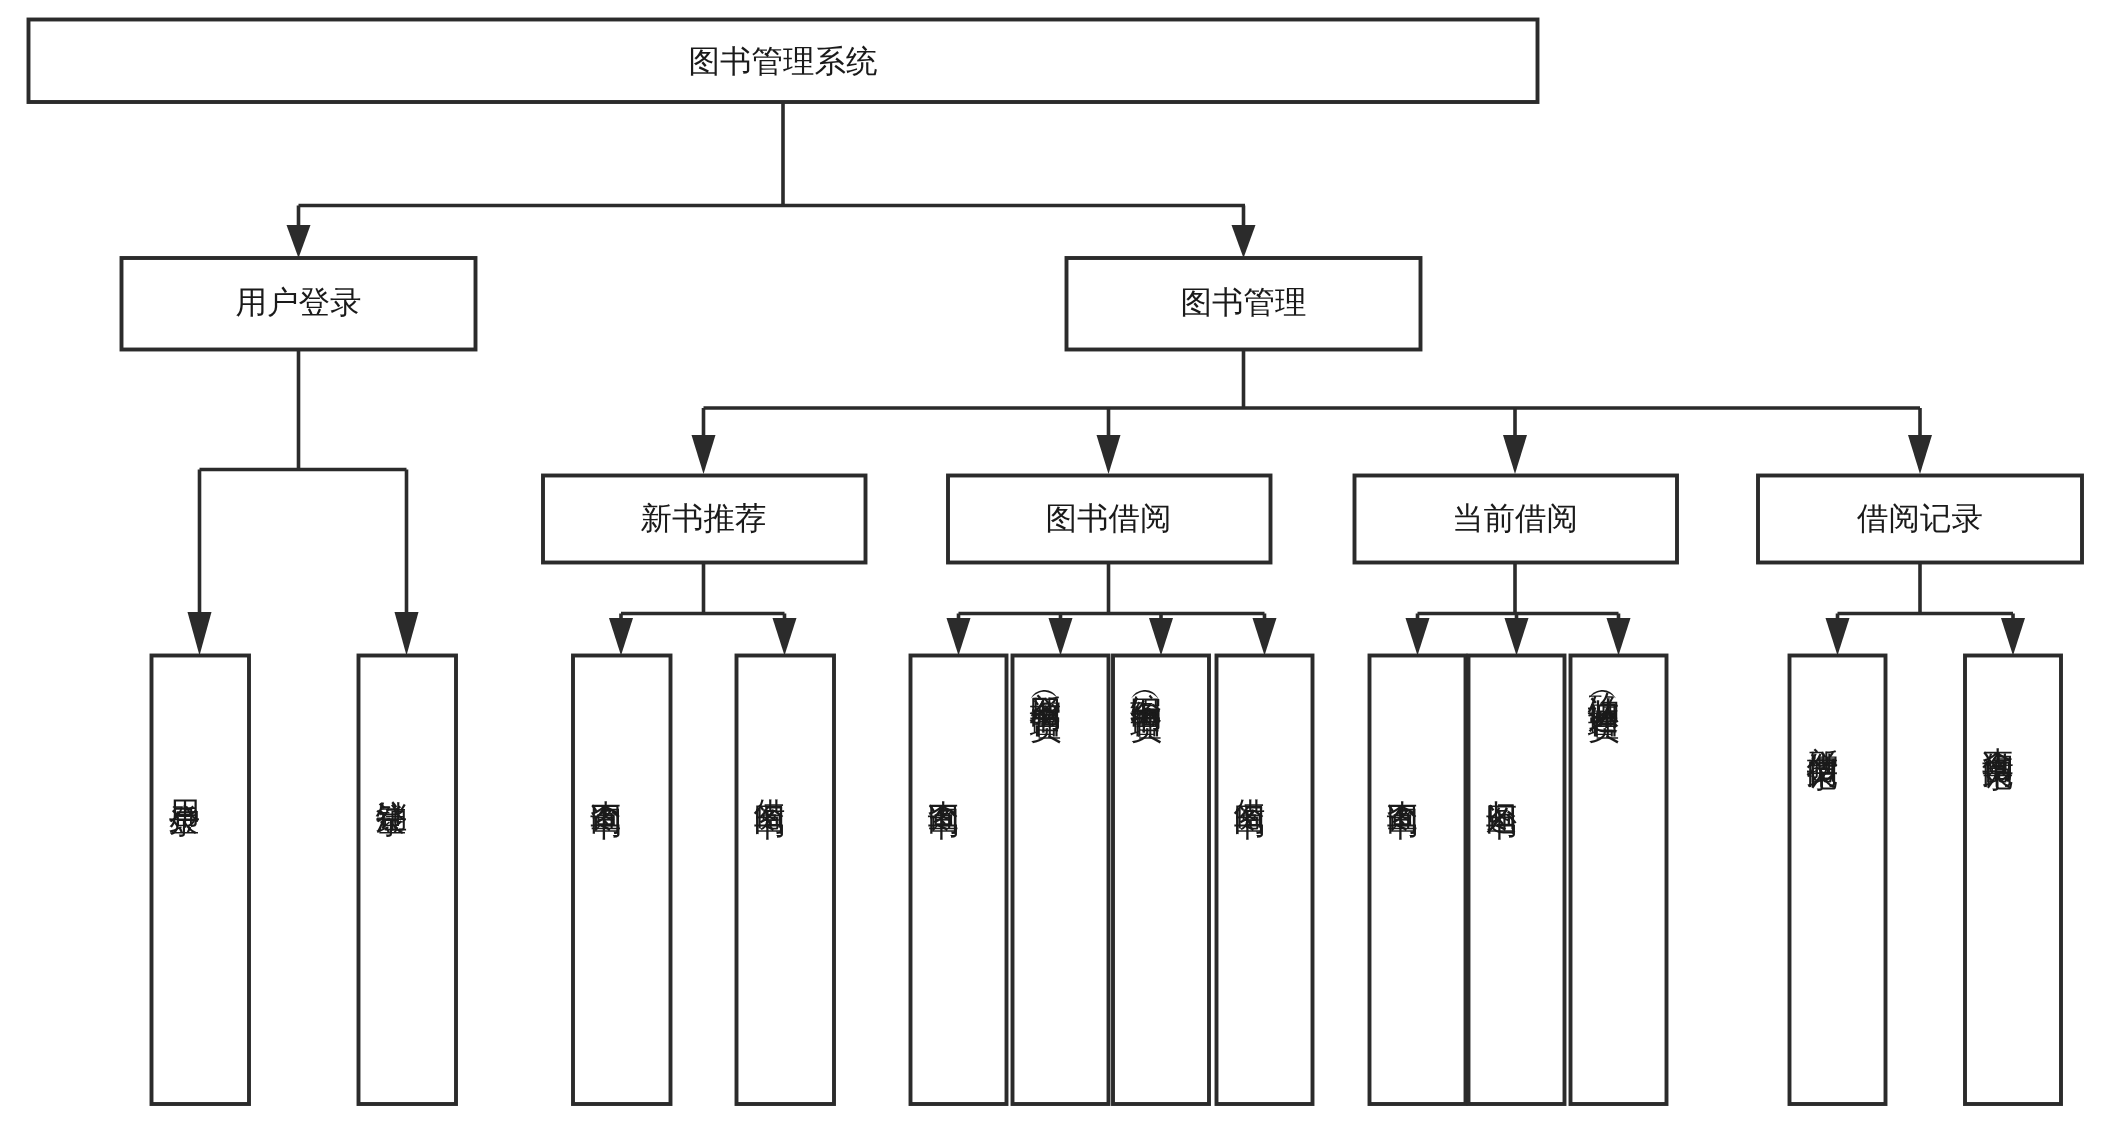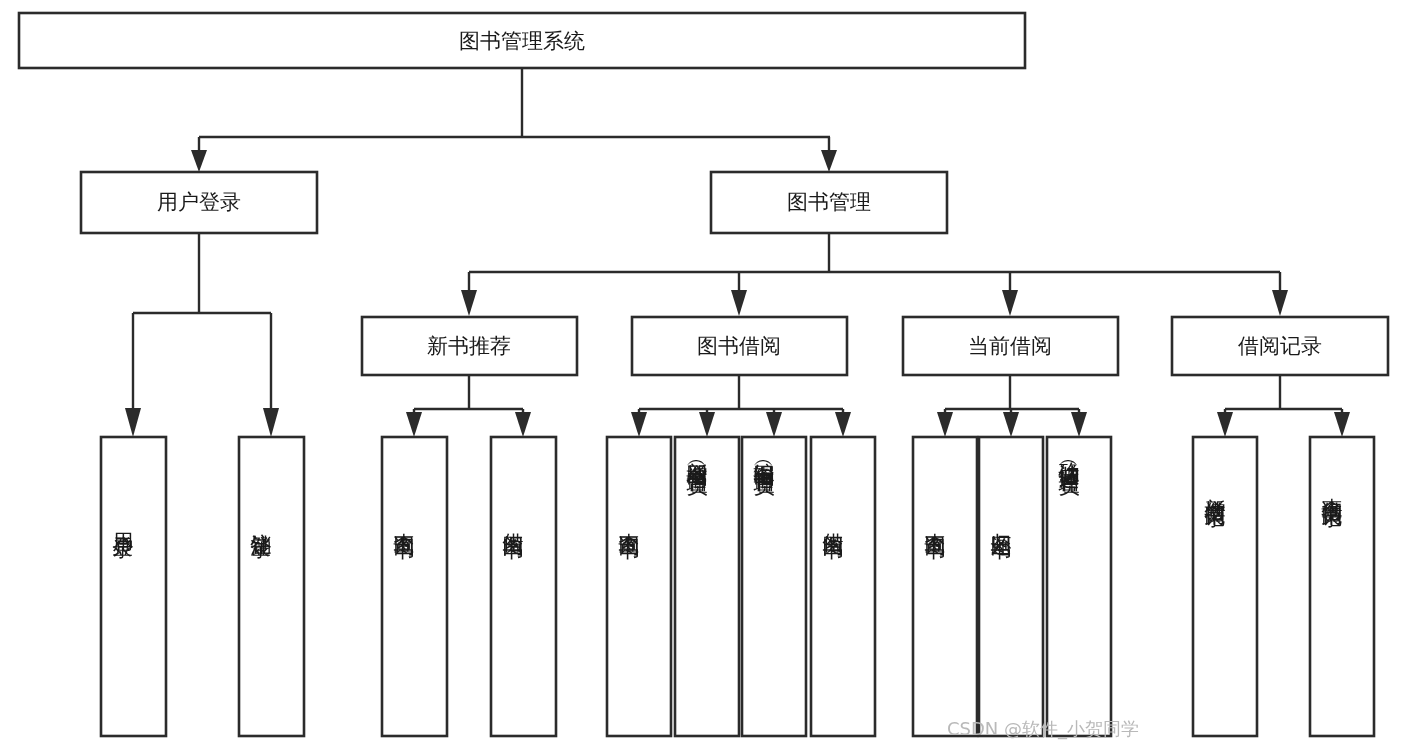--- a/index.html
+++ b/index.html
@@ -218,15 +218,14 @@
   <div class="leaf-label" style="left:753px; top:445px;">编辑图书（管理员）</div>
   <div class="leaf-label" style="left:822px; top:516px;">借阅图书</div>
 
   <div class="leaf-label" style="left:924px; top:516px;">查询图书</div>
   <div class="leaf-label" style="left:990px; top:516px;">归还图书</div>
   <div class="leaf-label" style="left:1058px; top:445px;">确认归还（管理员）</div>
 
   <div class="leaf-label" style="left:1204px; top:481px;">新增借阅记录</div>
   <div class="leaf-label" style="left:1321px; top:481px;">查询借阅记录</div>
 
-  <div class="watermark">CSDN @软件_小贺同学</div>
 
 </div>
 
 </body></html>

